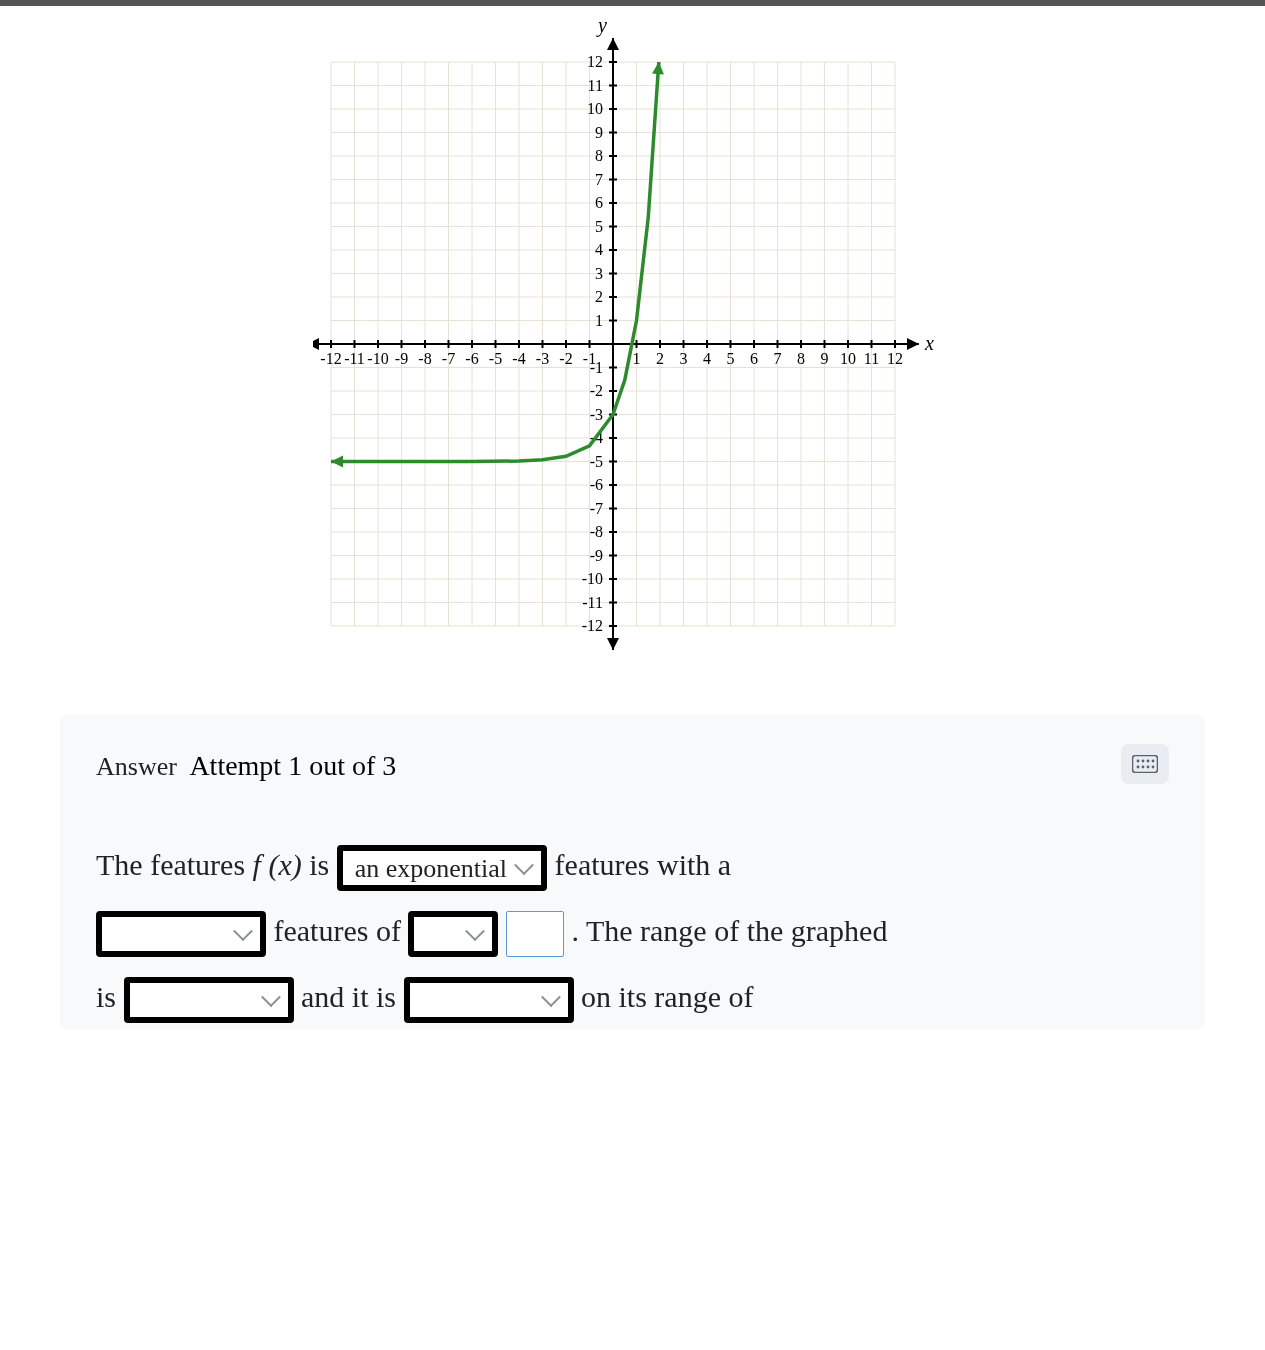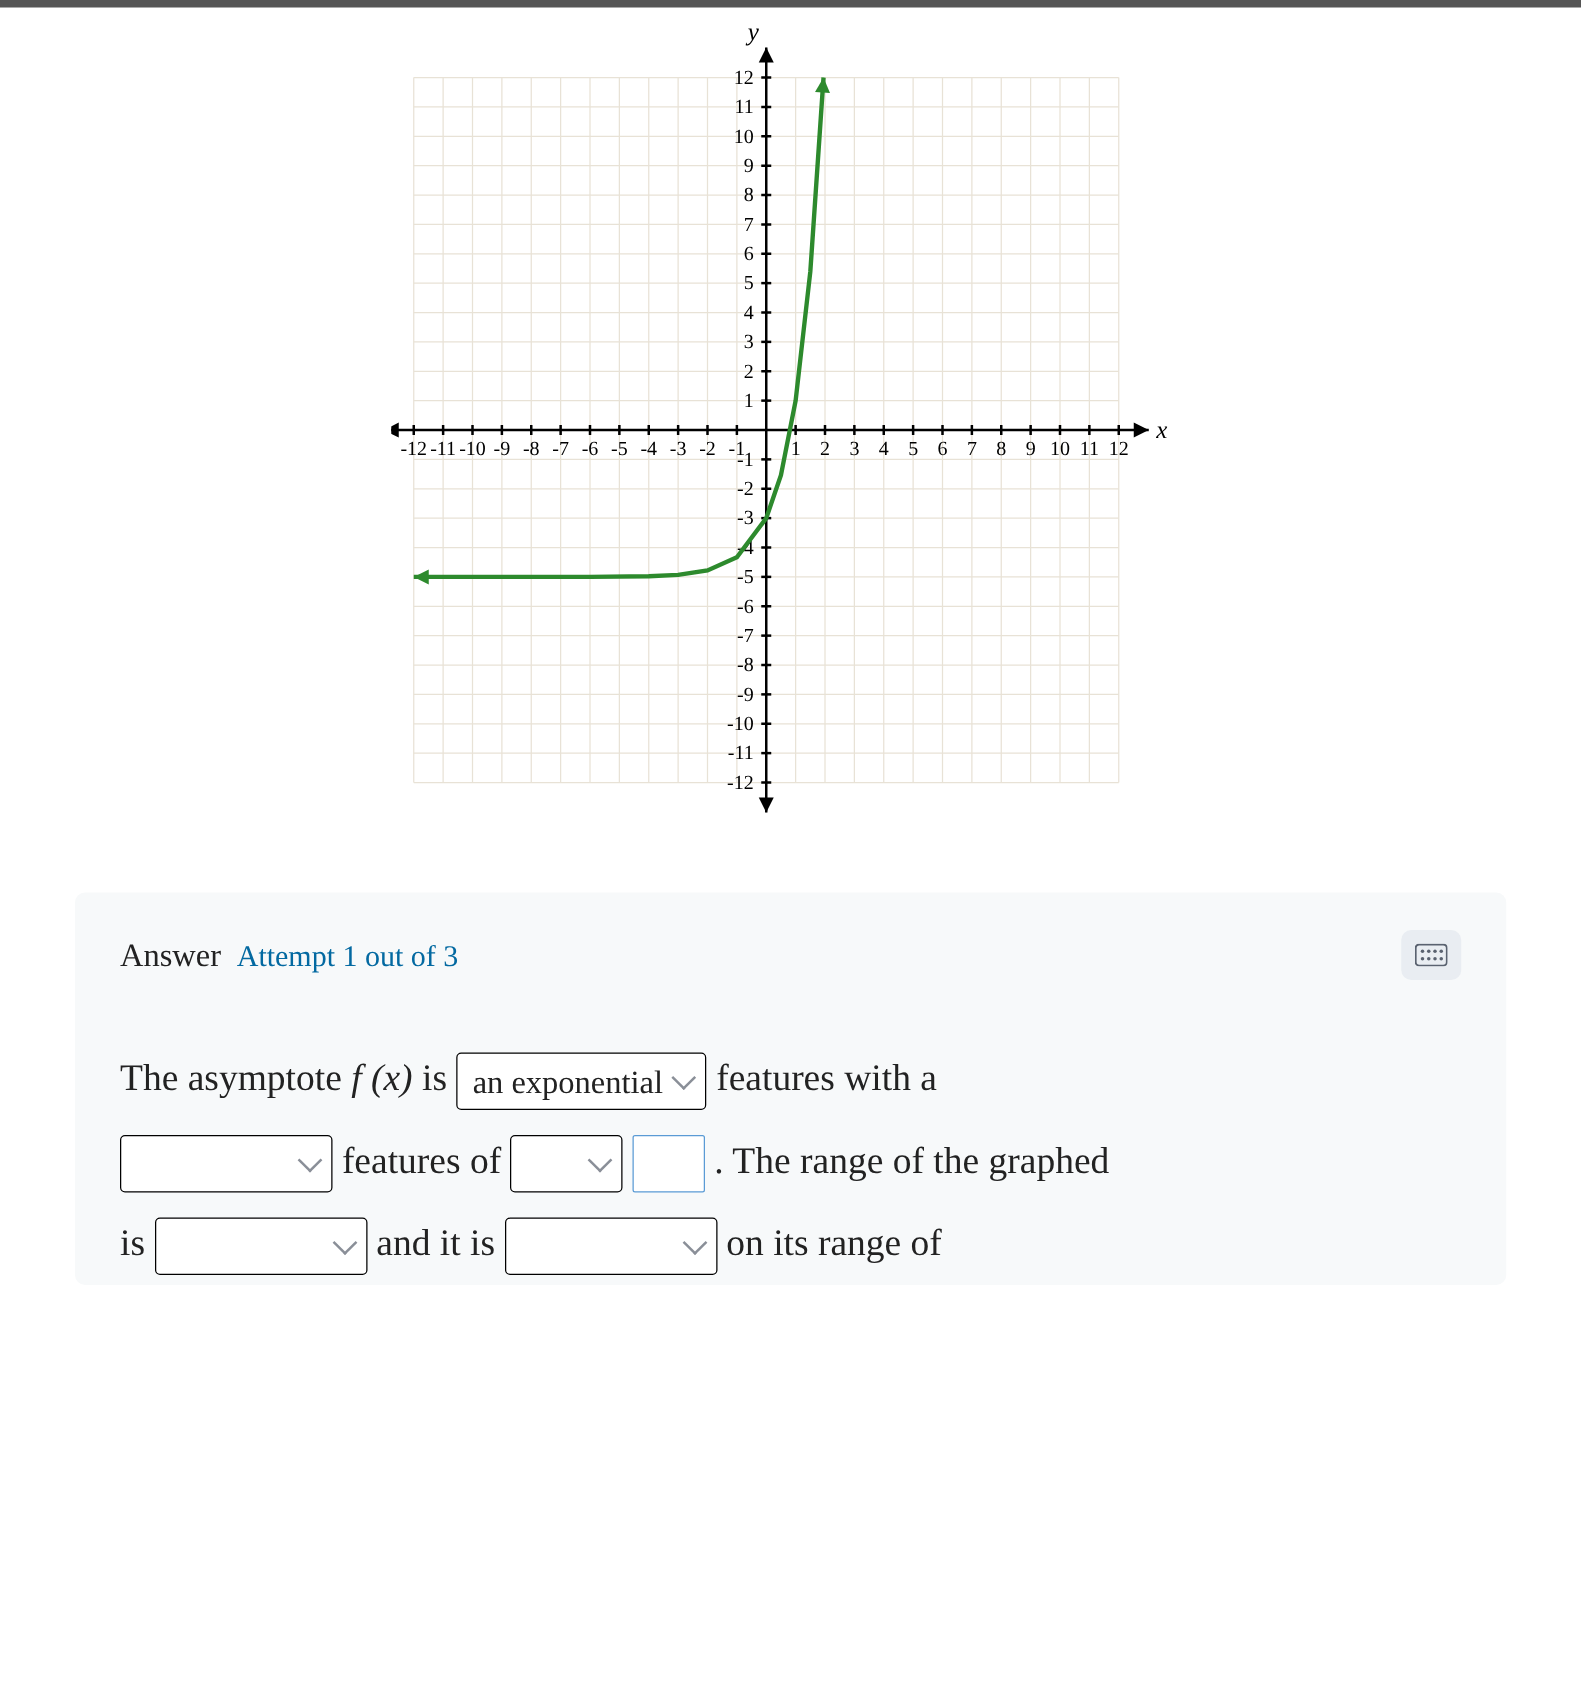--- a/index.html
+++ b/index.html
@@ -41,34 +41,34 @@
   .greenhead { fill:#2d8a2d; }
 
   .answer-box {
     background:#f7f9fa;
     border-radius:8px;
     padding: 36px 36px 0 36px;
     position: relative;
   }
   .ans-head { font-size:26px; color:#222; margin-bottom:50px;}
   .ans-head b { font-weight:400; }
-  .attempt { color:#0369a1; font-weight:400; margin-left:6px; font-size:24px;}
+  .attempt { color:#000000; font-weight:400; margin-left:6px; font-size:28px;}
   .keypad {
     position:absolute; right:36px; top:30px;
     width:48px; height:40px; border-radius:8px;
     background:#e9edf2; display:flex; align-items:center; justify-content:center;
   }
   .keypad svg { width:26px; height:18px; }
 
   .sentence {
     font-size:30px; line-height:2.2; color:#222;
   }
   .dd {
     display:inline-flex; align-items:center;
-    border:1px solid #000000; background:#fff; border-radius:4px;
+    border:6px solid #000000; background:#fff; border-radius:4px;
     height:46px; padding:0 34px 0 12px; position:relative;
     font-size:26px; font-family:Georgia, serif; color:#222;
     vertical-align: middle;
   }
   .dd.empty { color:transparent; }
   .dd::after {
     content:""; position:absolute; right:10px; top:50%;
     width:12px; height:12px;
     border-right:2px solid #8a8f98; border-bottom:2px solid #8a8f98;
     transform: translateY(-70%) rotate(45deg);
@@ -272,21 +272,21 @@
           <circle cx="16" cy="6" r="1.4" fill="#5a6270"></circle>
           <circle cx="21" cy="6" r="1.4" fill="#5a6270"></circle>
         <circle cx="6" cy="12" r="1.4" fill="#5a6270"></circle>
           <circle cx="11" cy="12" r="1.4" fill="#5a6270"></circle>
           <circle cx="16" cy="12" r="1.4" fill="#5a6270"></circle>
           <circle cx="21" cy="12" r="1.4" fill="#5a6270"></circle>
       </svg>
     </div>
 
     <div class="sentence">
-      <span>The asymptote </span><span class="func">f (x)</span><span> is </span>
+      <span>The features </span><span class="func">f (x)</span><span> is </span>
       <span class="dd">
           <span>an exponential</span>
         </span>
       <span> features with a</span><br>
 
       <span class="dd med empty">
           <span></span>
         </span>
       <span> features of </span>
       <span class="dd small empty">

